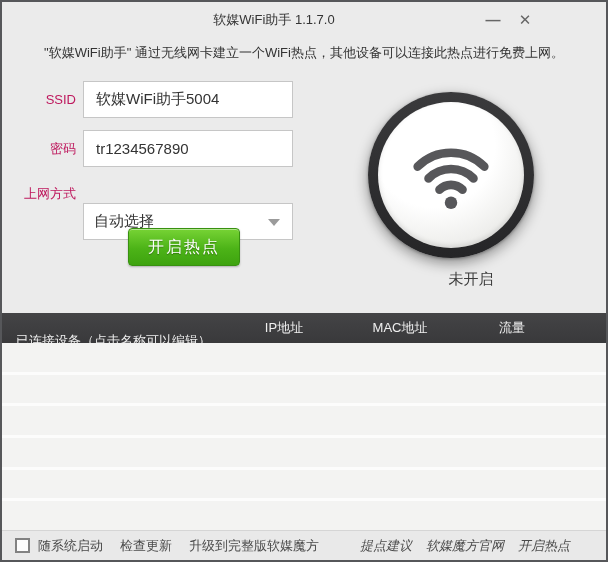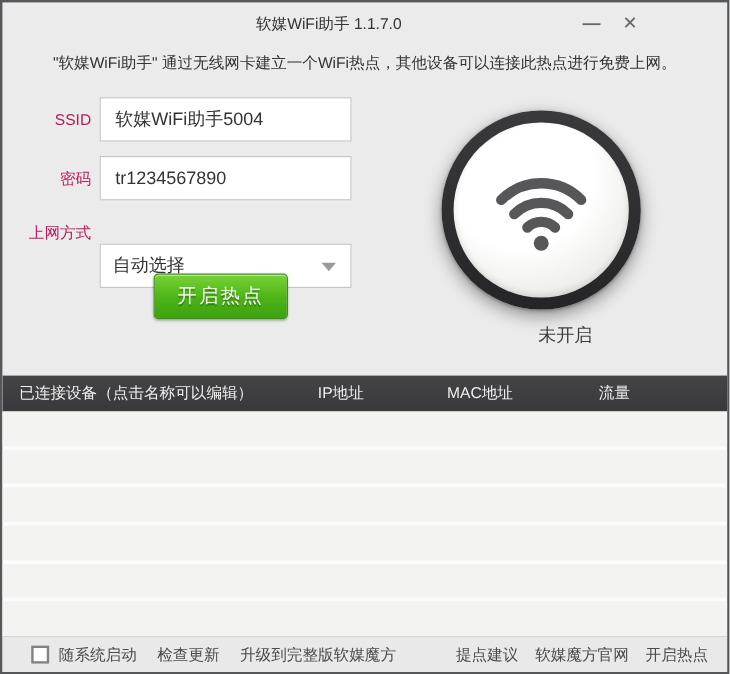--- a/index.html
+++ b/index.html
@@ -82,47 +82,47 @@
   .status-label {
     position:absolute; left:386px; top:268px; width:166px;
     text-align:center; font-size:15px; color:#3c3c3c;
   }
 
   
   .table-header {
     position:absolute; left:0; top:311px; width:604px; height:30px;
     background:linear-gradient(#444446, #39393b); color:#efefef; font-size:13px;
   }
-  .th-devices { position:absolute; left:14px; top:0; line-height:30px; }
+  .th-devices { position:absolute; left:14px; top:13px; line-height:30px; }
   .th-center  { position:absolute; top:0; line-height:30px; transform:translateX(-50%); }
   .th-ip  { left:282px; }
   .th-mac { left:398px; }
   .th-traffic { left:510px; }
 
   .table-body {
     position:absolute; left:0; top:341px; width:604px; height:187px;
     background:#fcfcfc; display:flex; flex-direction:column; gap:3px;
   }
   .table-row { flex:1; background:#f3f3f2; }
 
   
   .footer {
     position:absolute; left:0; top:528px; width:604px; height:30px;
     background:#e9e9e9; border-top:1px solid #d5d5d5;
     display:flex; align-items:center; justify-content:space-between;
     font-size:13px; color:#4b4b4b;
   }
-  .footer-left { display:flex; align-items:center; padding-left:24px; }
+  .footer-left { display:flex; align-items:center; padding-left:13px; }
   .checkbox {
     width:15px; height:15px; border:2px solid #828282; background:#fdfdfd;
     display:inline-block; margin-right:8px; cursor:pointer;
   }
   .footer-item { cursor:pointer; }
   .footer-left .footer-item + .footer-item { margin-left:17px; }
-  .footer-right { display:flex; align-items:center; padding-right:16px; gap:14px; }
+  .footer-right { display:flex; align-items:center; padding-right:36px; gap:14px;font-style:italic; }
 </style>
 </head>
 <body>
 
 <div class="window">
 
   <div class="titlebar">
     <div class="window-title">软媒WiFi助手 1.1.7.0</div>
     <div class="win-controls">
       <div class="win-btn min">—</div>

